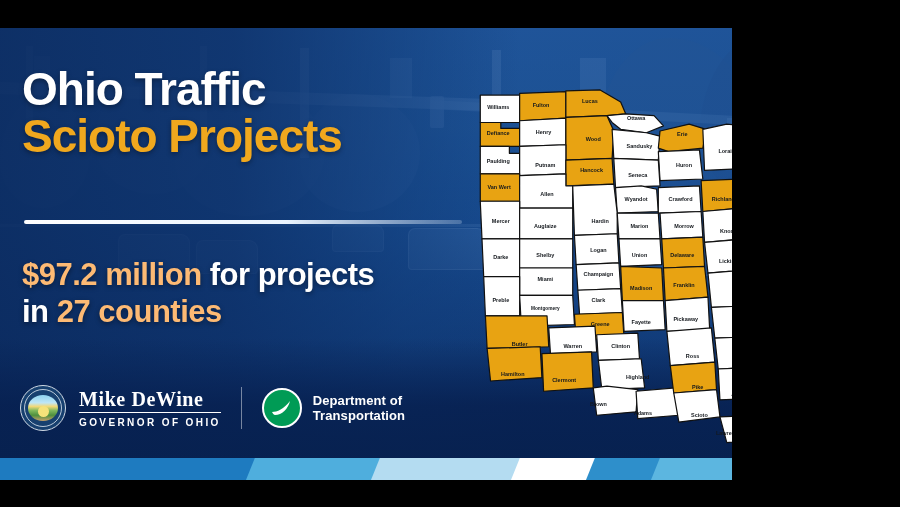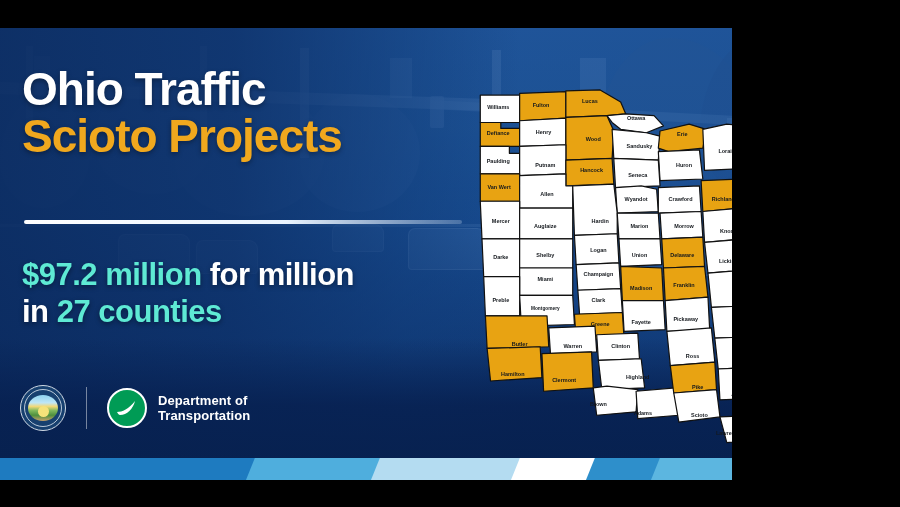--- a/index.html
+++ b/index.html
@@ -145,21 +145,21 @@
     position:absolute; left:24px; top:192px; width:438px; height:4px;
     background:linear-gradient(90deg,#ffffff 0%, #eaf4ff 60%, rgba(230,242,255,.25) 100%);
     z-index:6; border-radius:2px;
   }
 
   #subhead { position:absolute; left:22px; top:228px; width:470px; z-index:6; }
   .s-line {
     font-size:31px; font-weight:bold; line-height:1.2; color:#ffffff;
     letter-spacing:-.5px; text-shadow:0 2px 5px rgba(0,0,0,.40);
   }
-  .s-line .accent { color:#5eead4; }
+  .s-line .accent { color:#fdba74; }
 
   
   #logos {
     position:absolute; left:20px; top:357px; z-index:6;
     display:flex; align-items:center; gap:16px;
   }
   .gov-lockup { display:flex; align-items:center; gap:13px; }
   .seal {
     width:46px; height:46px; border-radius:50%;
     background:#17406f; border:1.5px solid #cfd9e4;
@@ -278,30 +278,34 @@
     <div class="botfade"></div>
   </div>
 
   <div id="headline">
     <div class="h-line">Ohio Traffic</div>
     <div class="h-line gold">Scioto Projects</div>
   </div>
   <div class="rule"></div>
 
   <div id="subhead">
-    <div class="s-line"><span class="accent">$97.2 million</span><span> for million</span></div>
+    <div class="s-line"><span class="accent">$97.2 million</span><span> for projects</span></div>
     <div class="s-line"><span>in </span><span class="accent">27 counties</span></div>
   </div>
 
   <div id="logos">
     <div class="gov-lockup">
       <div class="seal">
         <div class="ring"></div>
         <div class="scene"></div>
         <div class="sun"></div>
+      </div>
+      <div class="gov-text">
+        <div class="gov-name">Mike DeWine</div>
+        <div class="gov-sub">GOVERNOR OF OHIO</div>
       </div>
     </div>
 
     <div class="vdiv"></div>
 
     <div class="odot-lockup">
       <div class="odot-mark">
         <svg width="26" height="26" viewBox="0 0 26 26" aria-hidden="true">
           <path d="M3,17 C8,17 15,14 21,6 C19,14 13,20 6,20 C5,20 4,19 3,17 Z" fill="#ffffff"></path>
         </svg>

